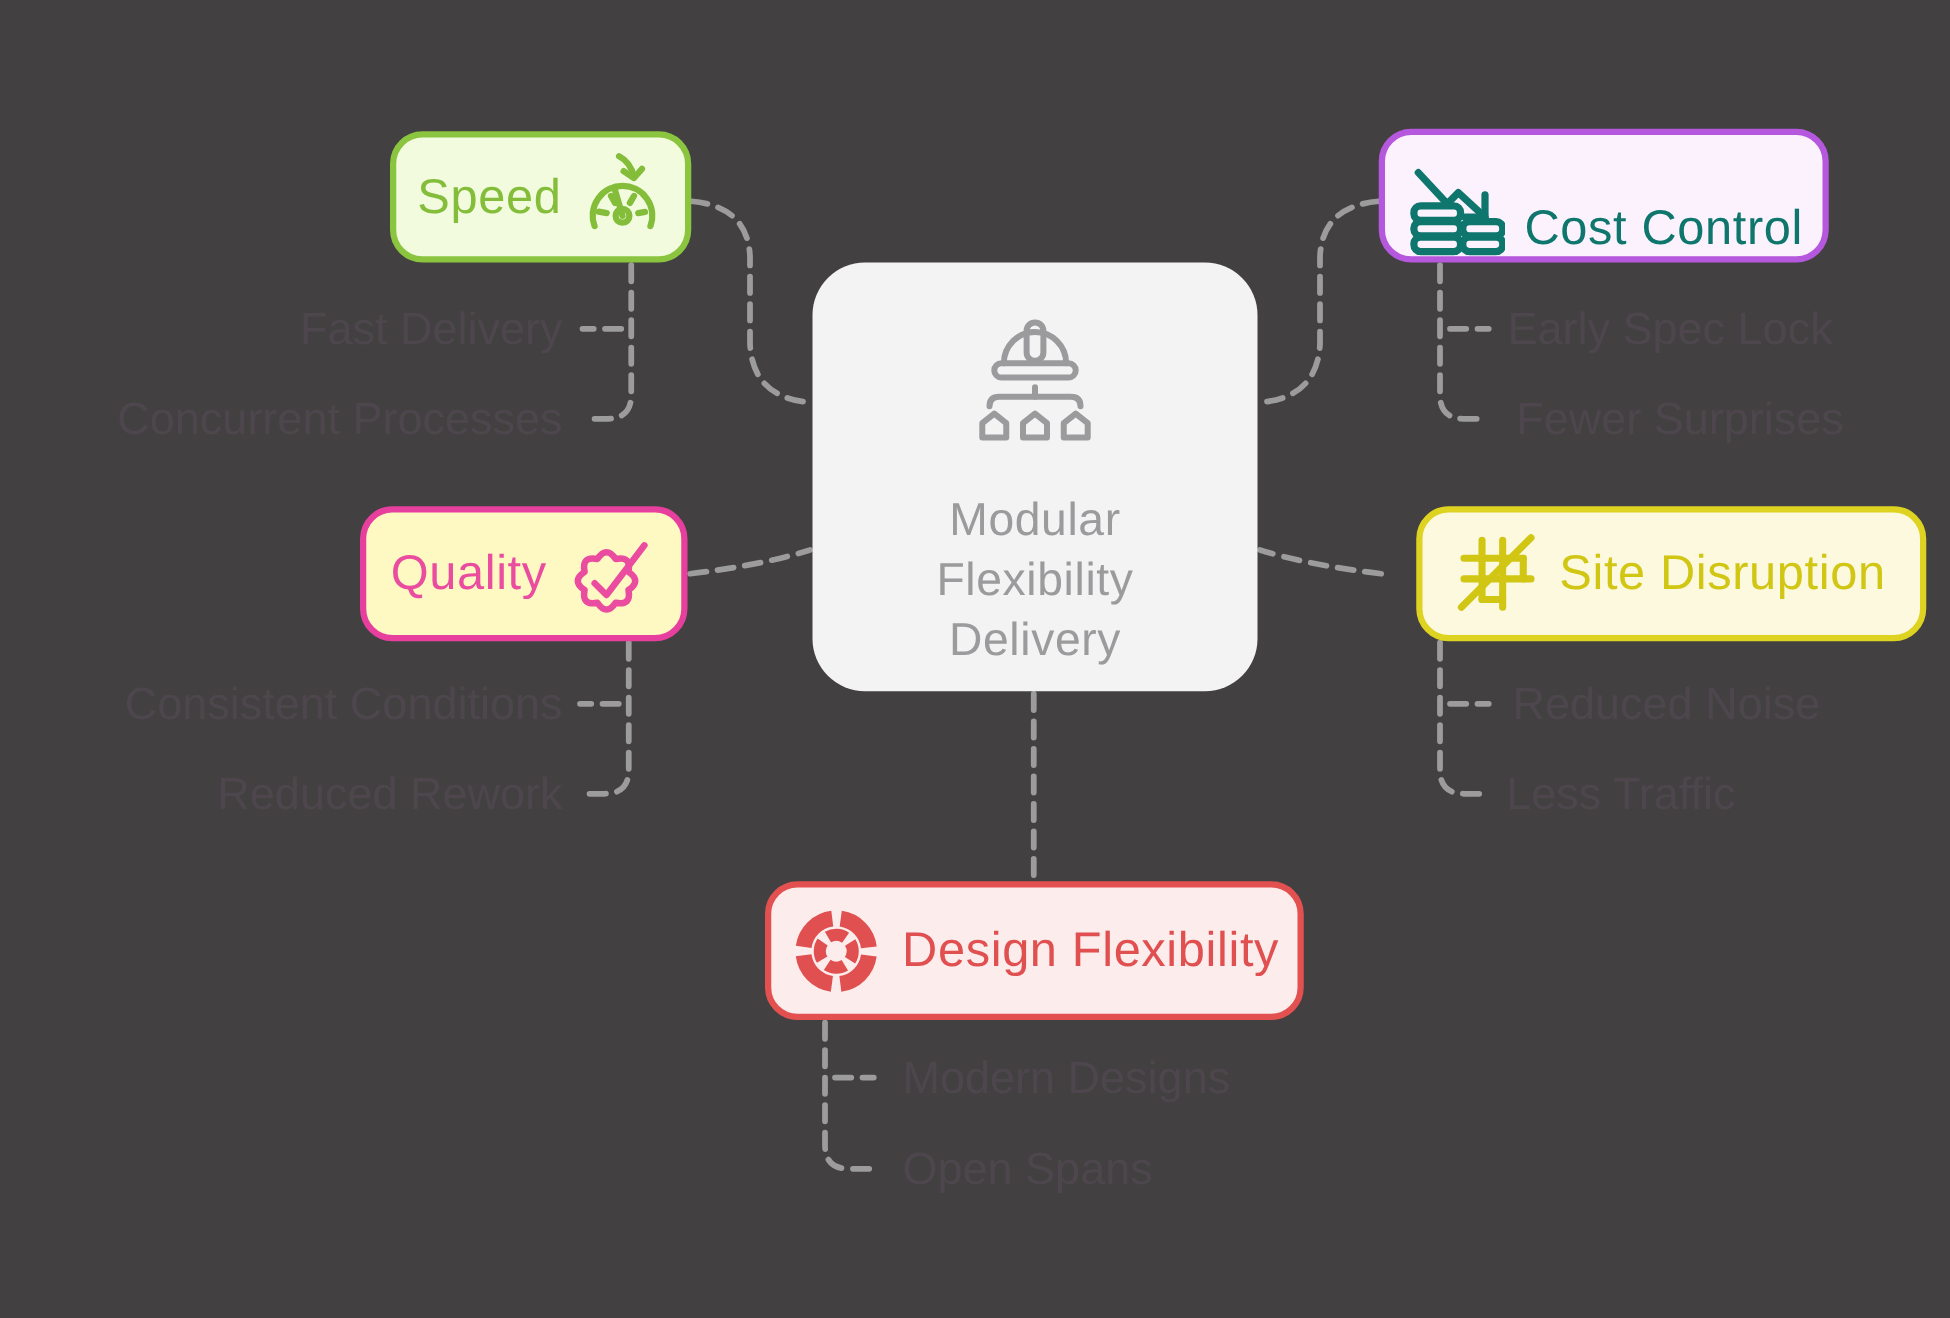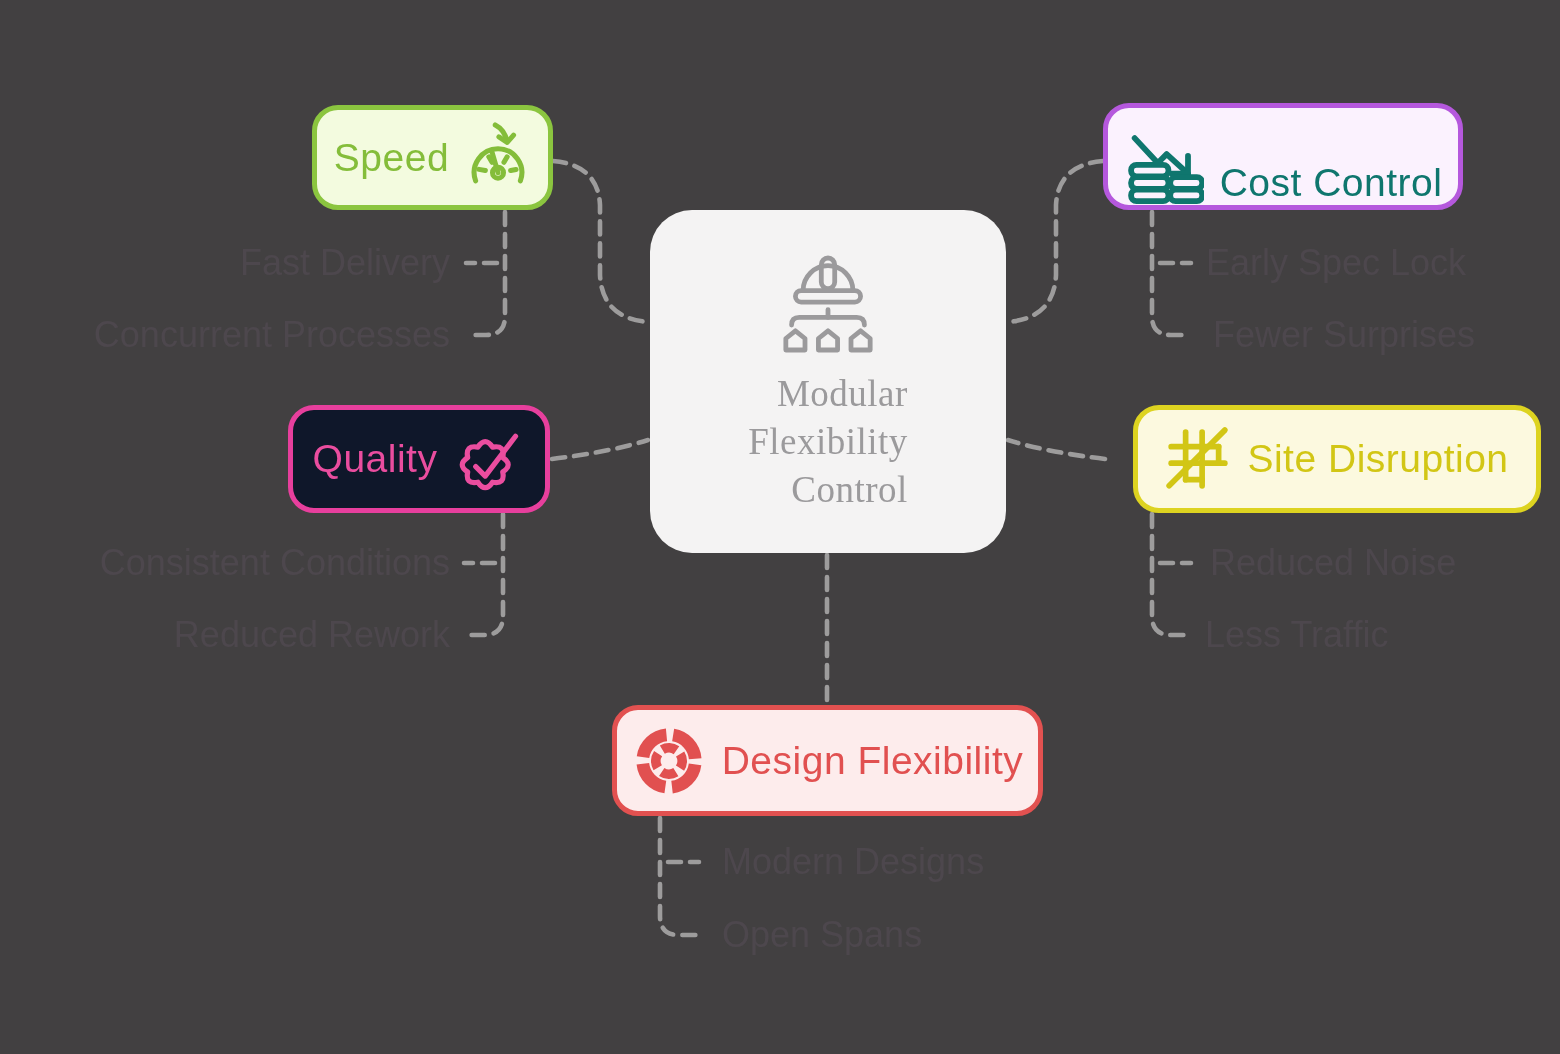--- a/index.html
+++ b/index.html
@@ -16,21 +16,21 @@
   #node-speed{left:312px;top:105px;width:241px;height:105px;}
   #node-cost{left:1103px;top:103px;width:360px;height:107px;}
   #node-quality{left:288px;top:405px;width:262px;height:108px;}
   #node-site{left:1105px;top:405px;width:408px;height:108px;margin-left:28px;}
   #node-design{left:612px;top:705px;width:431px;height:111px;align-items:center;}
   
   #node-center{left:650px;top:210px;width:356px;height:343px;background:#f4f3f3;
                border:none;border-radius:42px;display:flex;flex-direction:column;
                align-items:center;justify-content:flex-start;padding-top:44px;
                color:#9b9a9c;}
-  #node-center .title{font-size:37px;line-height:48px;text-align:right;margin-top:0;font-family:Liberation Serif, serif;}
+  #node-center .title{font-size:37px;line-height:48px;text-align:center;margin-top:22px;}
   
   .child{position:absolute;font-size:36px;line-height:36px;white-space:nowrap;
          color:var(--childColor,#4d474d);}
   .child.r{text-align:right;}
   #child-fast{right:1110px;top:245px;}
   #child-concurrent{right:1110px;top:317px;}
   #child-consistent{right:1110px;top:545px;}
   #child-rework{right:1110px;top:617px;}
   #child-early{left:1206px;top:245px;}
   #child-fewer{left:1213px;top:317px;}
@@ -69,21 +69,21 @@
       <rect x="14" y="36" width="68" height="12" rx="6"></rect>
       <path d="M48 56 L48 64"></path>
       <path d="M10 72 Q10 64 18 64 L78 64 Q86 64 86 72"></path>
       <path d="M4 98 V86 L14 78 L24 86 V98 Z"></path>
       <path d="M38 98 V86 L48 78 L58 86 V98 Z"></path>
       <path d="M72 98 V86 L82 78 L92 86 V98 Z"></path>
     </svg>
     <div class="title">
       <div>Modular</div>
       <div>Flexibility</div>
-      <div>Control</div>
+      <div>Delivery</div>
     </div>
   </div>
 
   <div class="node" id="node-speed" style="background-color: rgb(243, 251, 223); border-color: rgb(139, 197, 63); color: rgb(132, 189, 58); gap: 16px;">
     <span>Speed</span>
     <svg width="66" height="78" viewBox="0 0 72 84" stroke="currentColor" fill="none" stroke-width="5.5" stroke-linecap="round" stroke-linejoin="round">
       <path d="M33 6 Q43 11 46 24"></path>
       <path d="M37 19 L46 25 L53 17"></path>
       <path d="M11.6 66.9 A26 26 0 1 1 60.4 66.9"></path>
       <path d="M15.3 54.4 L22.2 55.6"></path>
@@ -101,21 +101,21 @@
       <path d="M72 30 L72 50 L54 50"></path>
       <rect x="8" y="40" width="42" height="13" rx="6"></rect>
       <rect x="8" y="54" width="42" height="13" rx="6"></rect>
       <rect x="8" y="68" width="42" height="13" rx="6"></rect>
       <rect x="52" y="54" width="36" height="13" rx="6"></rect>
       <rect x="52" y="68" width="36" height="13" rx="6"></rect>
     </svg>
     <span>Cost Control</span>
   </div>
 
-  <div class="node" id="node-quality" style="background-color: #0f172a; border-color: rgb(231, 63, 157); color: rgb(234, 77, 159); text-align: center;">
+  <div class="node" id="node-quality" style="background-color: #fef9c3; border-color: rgb(231, 63, 157); color: rgb(234, 77, 159); text-align: center;">
     <span>Quality</span>
     <svg width="72" height="72" viewBox="0 0 76 76" stroke="currentColor" fill="none" stroke-width="5.5" stroke-linecap="round" stroke-linejoin="round">
       <path d="M52.5 36.4 Q64 44 52.5 51.7 Q55.2 65.2 41.7 62.5 Q34 74 26.3 62.5 Q12.8 65.2 15.5 51.7 Q4 44 15.5 36.4 Q12.8 22.8 26.3 25.5 Q34 14 41.7 25.5 Q55.2 22.8 52.5 36.4 Z"></path>
       <path d="M24 46 L34 56 L66 14"></path>
     </svg>
   </div>
 
   <div class="node" id="node-site" style="background-color: rgb(252, 249, 223); border-color: rgb(221, 211, 32); color: rgb(210, 198, 21);">
     <svg width="66" height="66" viewBox="0 0 64 64" stroke="currentColor" fill="none" stroke-width="5.5" stroke-linecap="round" stroke-linejoin="round">
       <path d="M20 6 L20 52"></path>

